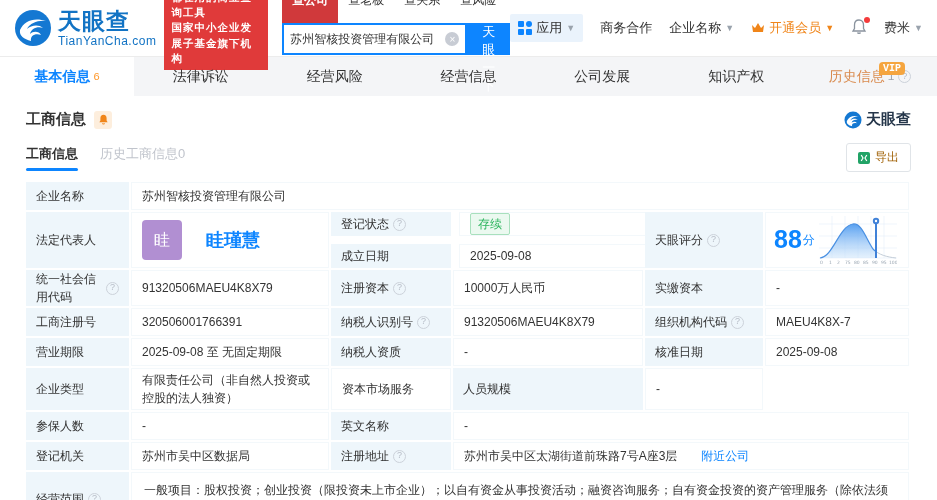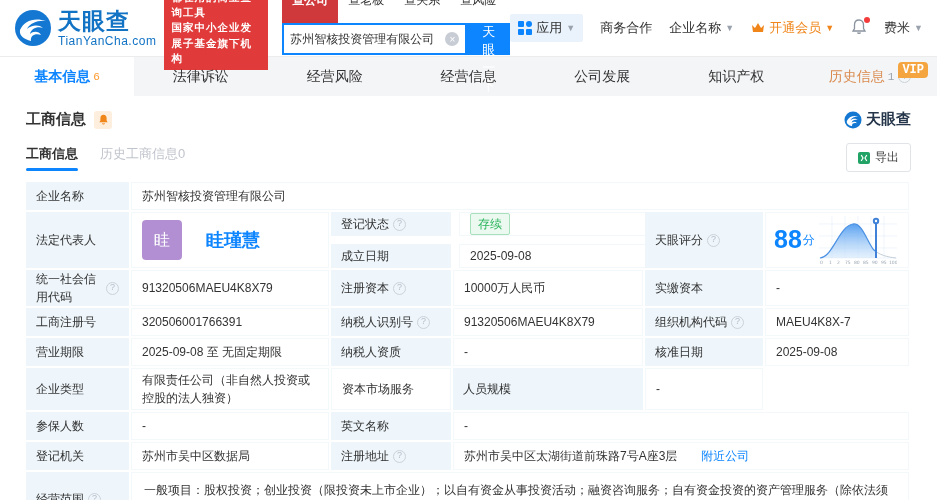--- a/index.html
+++ b/index.html
@@ -36,41 +36,41 @@
   .red-dot { position:absolute; top:-2px; right:-3px; width:6px; height:6px; border-radius:50%; background:#f43b3b; }
 
   
   .nav-bar { height:40px; background:#f4f5f7; display:flex; border-top:1px solid #ececec;font-family:Liberation Mono, monospace; }
   .nav-tab { flex:1; display:flex; align-items:center; justify-content:center; font-size:14px; color:#333;
     cursor:pointer; position:relative; }
   .nav-tab.active { background:#fff; color:#0d85ff; font-weight:bold; }
   .tab-count { font-size:11px; color:#ff9a2e; margin-left:3px; font-weight:normal; }
   .nav-tab.history { color:#d98b4f; }
   .nav-tab.history .tab-count { color:#9aa3ad; }
-  .vip-badge { position:absolute; top:5px; right:9px; background:#f5a53f; color:#fff; font-size:12px;
+  .vip-badge { position:absolute; top:5px; right:32px; background:#f5a53f; color:#fff; font-size:10px;
     font-weight:bold; padding:1px 4px; border-radius:4px 4px 4px 0; }
   .help-icon { display:inline-flex; width:13px; height:13px; border:1px solid #ccd2da; border-radius:50%;
     color:#b6bcc6; font-size:9px; align-items:center; justify-content:center; margin-left:4px; flex:none; }
 
   
   .main { padding:14px 26px 0; background:#fff; }
   .section-head { display:flex; align-items:center; }
   .section-title { font-size:15px; font-weight:bold; color:#333; }
   .bell-badge { width:18px; height:18px; margin-left:8px; background:#fdeedd; border-radius:3px;
     display:flex; align-items:center; justify-content:center; cursor:pointer; }
   .watermark { margin-left:auto; display:flex; align-items:center; gap:4px; }
   .watermark-text { font-size:15px; font-weight:bold; color:#25364a; }
   .subtab-row { display:flex; align-items:center; margin-top:14px; }
   .subtab { font-size:13px; color:#333; padding-bottom:8px; position:relative; cursor:pointer; }
   .subtab.active { font-weight:bold; }
   .subtab.active::after { content:""; position:absolute; left:0; right:0; bottom:0; height:3px;
     background:#0d85ff; border-radius:2px; }
   .subtab.muted { color:#c0c4cc; margin-left:22px; font-weight:normal; }
   .export-btn { margin-left:auto; display:flex; align-items:center; gap:5px; border:1px solid #e0e4e8;
-    border-radius:3px; background:#fff; padding:5px 11px; font-size:12px; color:#404040; cursor:pointer;
+    border-radius:3px; background:#fff; padding:5px 11px; font-size:12px; color:#a16207; cursor:pointer;
     font-family:inherit; }
 
   
   .biz-table { margin-top:10px; }
   .t-row { display:grid; grid-template-columns:103px 198px 120px 190px 118px 144px; gap:2px; margin-bottom:2px; }
   .cell { display:flex; align-items:center; padding:0 10px; font-size:12px; line-height:1.5; }
   .lbl { background:#eef6fb; color:#333; }
   .val { background:#fff; color:#333; border:1px solid #f3f8fb; }
   .span5 { grid-column:2 / span 5; }
   .span3 { grid-column:4 / span 3; }

